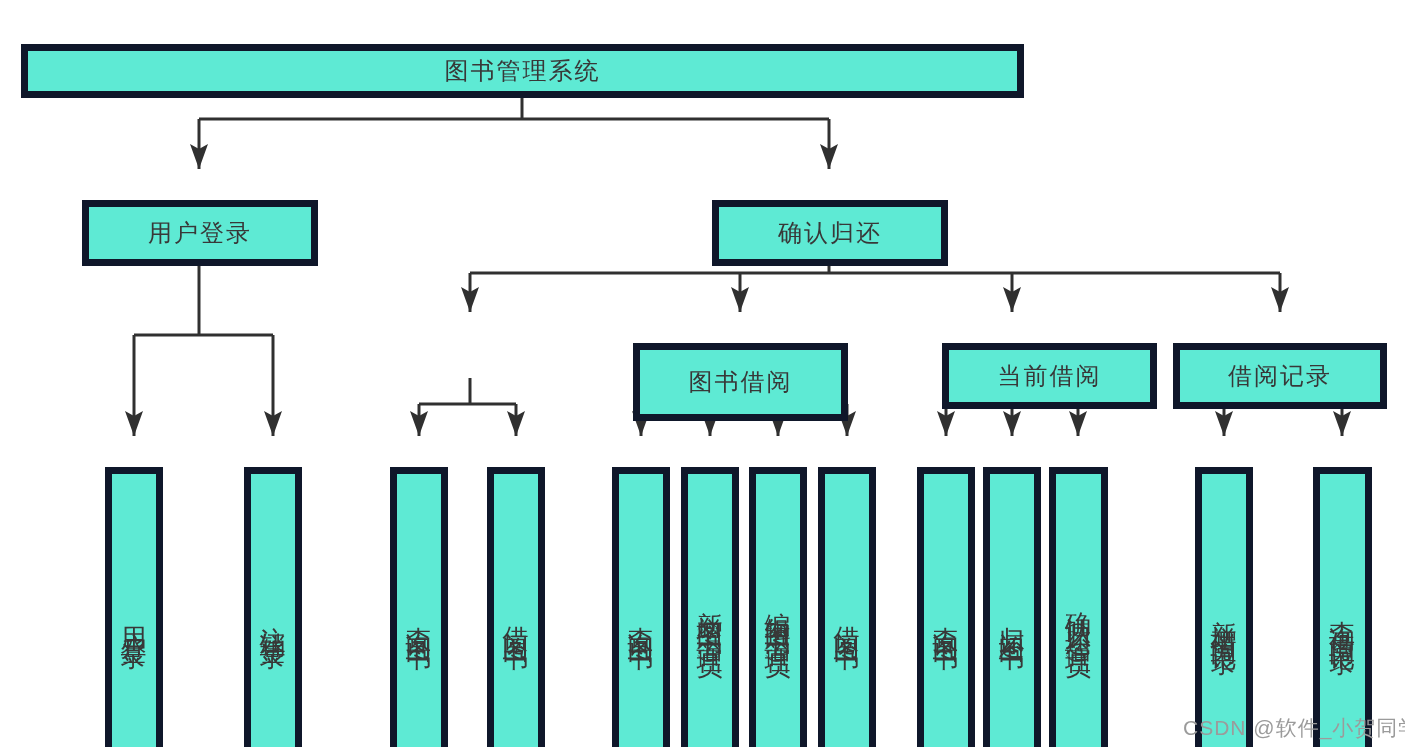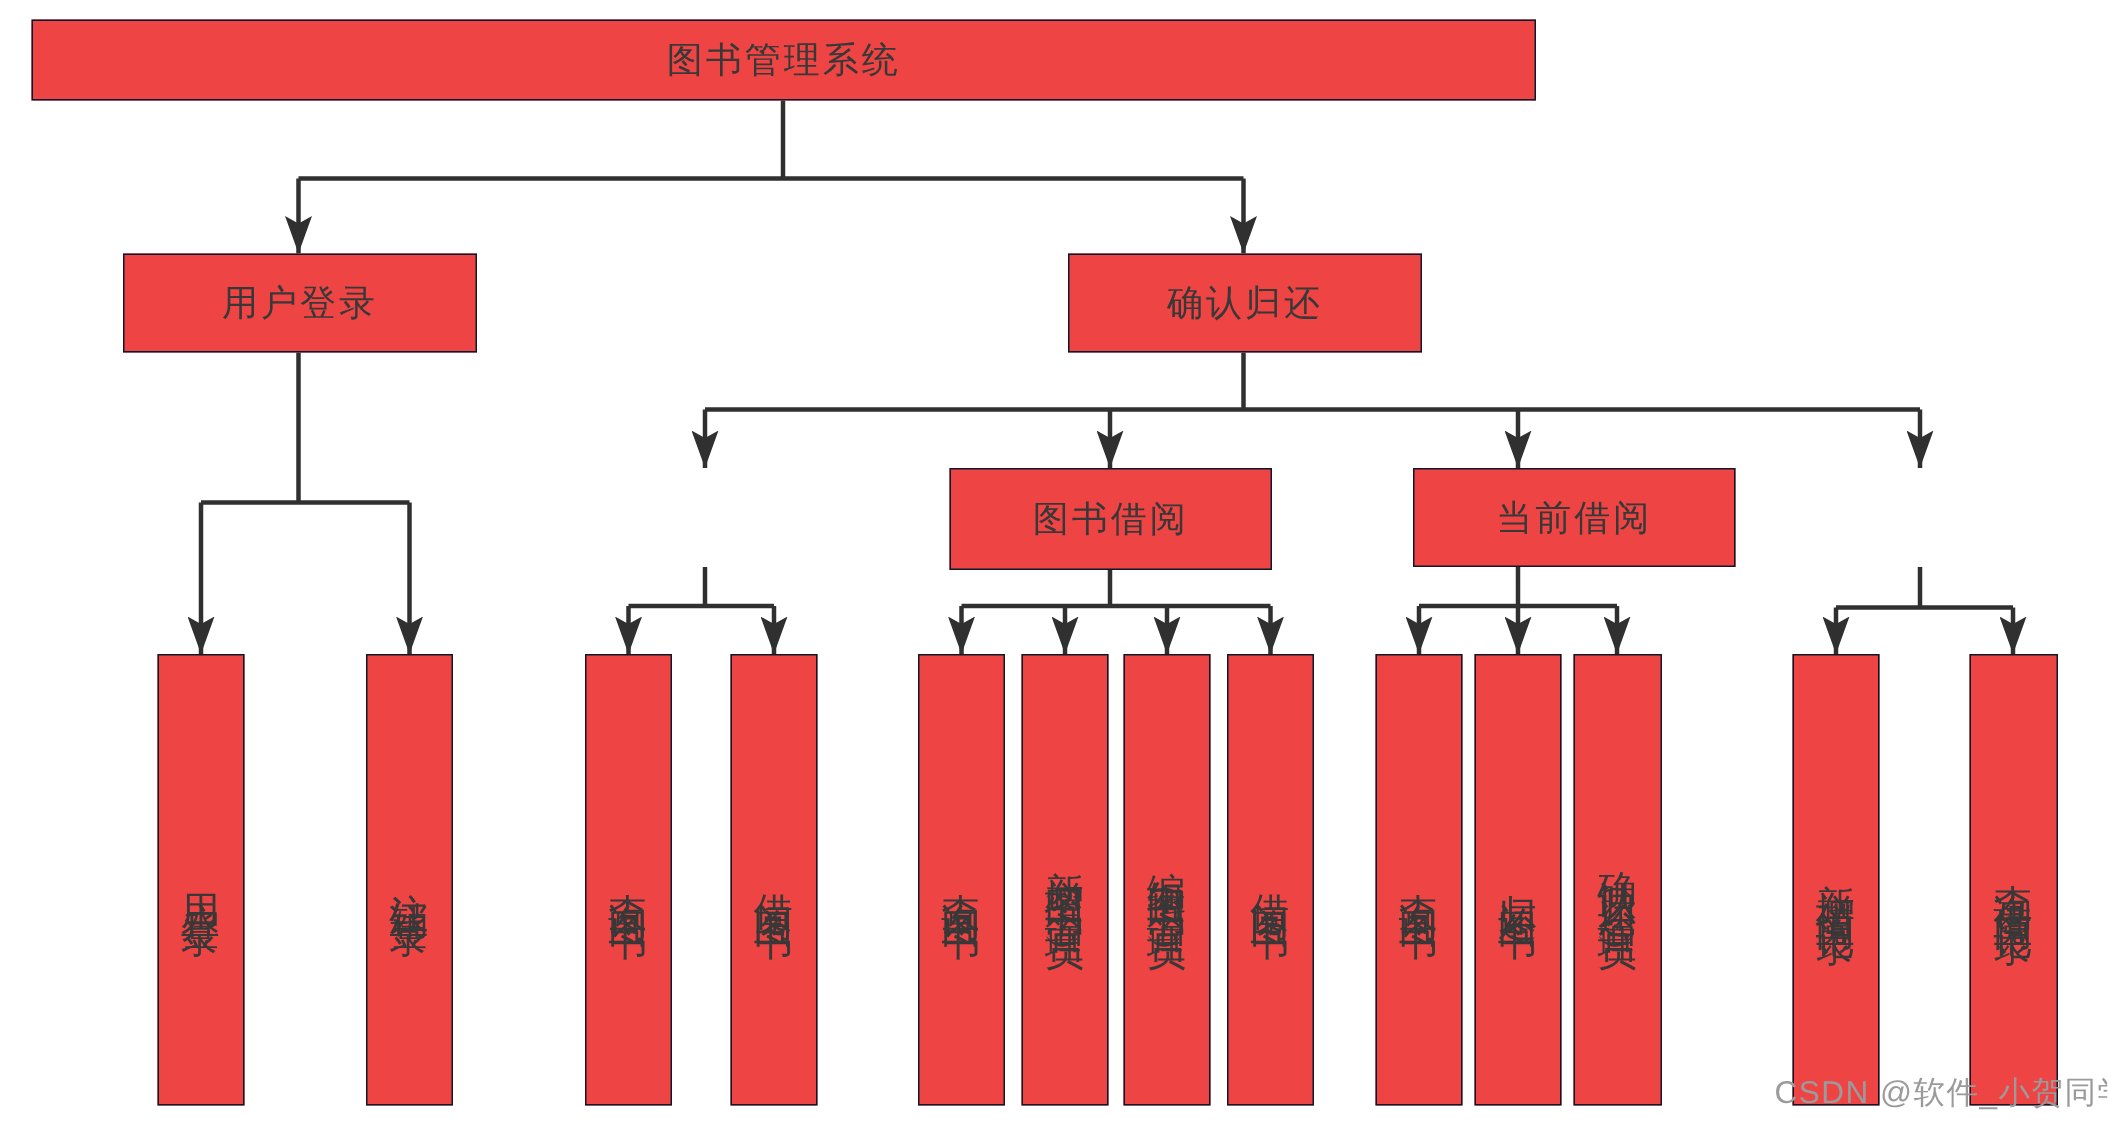--- a/index.html
+++ b/index.html
@@ -13,29 +13,30 @@
   }
   svg.connectors {
     position: absolute;
     left: 0; top: 0;
     width: 1405px; height: 747px;
   }
   svg.connectors line { stroke: #303030; stroke-width: 3; }
   .node {
     position: absolute;
     box-sizing: border-box;
-    background: #ef4444;
-    border: 1px solid #0f172a;
+    background: #5eead4;
+    border: 7px solid #0f172a;
     display: flex;
     align-items: center;
     justify-content: center;
     color: #383838;
     font-size: 24px;
     letter-spacing: 2px;
     white-space: nowrap;
+    margin-top: 31px;
   }
   .vnode {
     writing-mode: vertical-rl;
     text-orientation: mixed;
     font-size: 26px;
     letter-spacing: 6px;
     white-space: normal;
     line-height: 1;
   }
   .watermark {
@@ -114,22 +115,23 @@
       <line x1="1224" y1="405" x2="1224" y2="436" marker-end="url(#ah)"></line>
       <line x1="1342" y1="405" x2="1342" y2="436" marker-end="url(#ah)"></line>
     </g>
   </svg>
 
   <div class="node" style="left:21px; top:13px; width:1003px; height:54px;">图书管理系统</div>
 
   <div class="node" style="left:82px; top:169px; width:236px; height:66px;">用户登录</div>
   <div class="node" style="left:712px; top:169px; width:236px; height:66px;">确认归还</div>
 
-  <div class="node" style="left:633px; top:312px; width:215px; height:68px;">图书借阅</div>
+  <div class="node" style="left:633px; top:312px; width:215px; height:78px;">图书借阅</div>
   <div class="node" style="left:942px; top:312px; width:215px; height:66px;">当前借阅</div>
+  <div class="node" style="left:1173px; top:312px; width:214px; height:66px;">借阅记录</div>
 
   <div class="node vnode" style="left:105px; top:436px; width:58px; height:301px;">用户登录</div>
   <div class="node vnode" style="left:244px; top:436px; width:58px; height:301px;">注销登录</div>
 
   <div class="node vnode" style="left:390px; top:436px; width:58px; height:301px;">查询图书</div>
   <div class="node vnode" style="left:487px; top:436px; width:58px; height:301px;">借阅图书</div>
 
   <div class="node vnode" style="left:612px; top:436px; width:58px; height:301px;">查询图书</div>
   <div class="node vnode" style="left:681px; top:436px; width:58px; height:301px;">新增图书（管理员）</div>
   <div class="node vnode" style="left:749px; top:436px; width:58px; height:301px;">编辑图书（管理员）</div>

